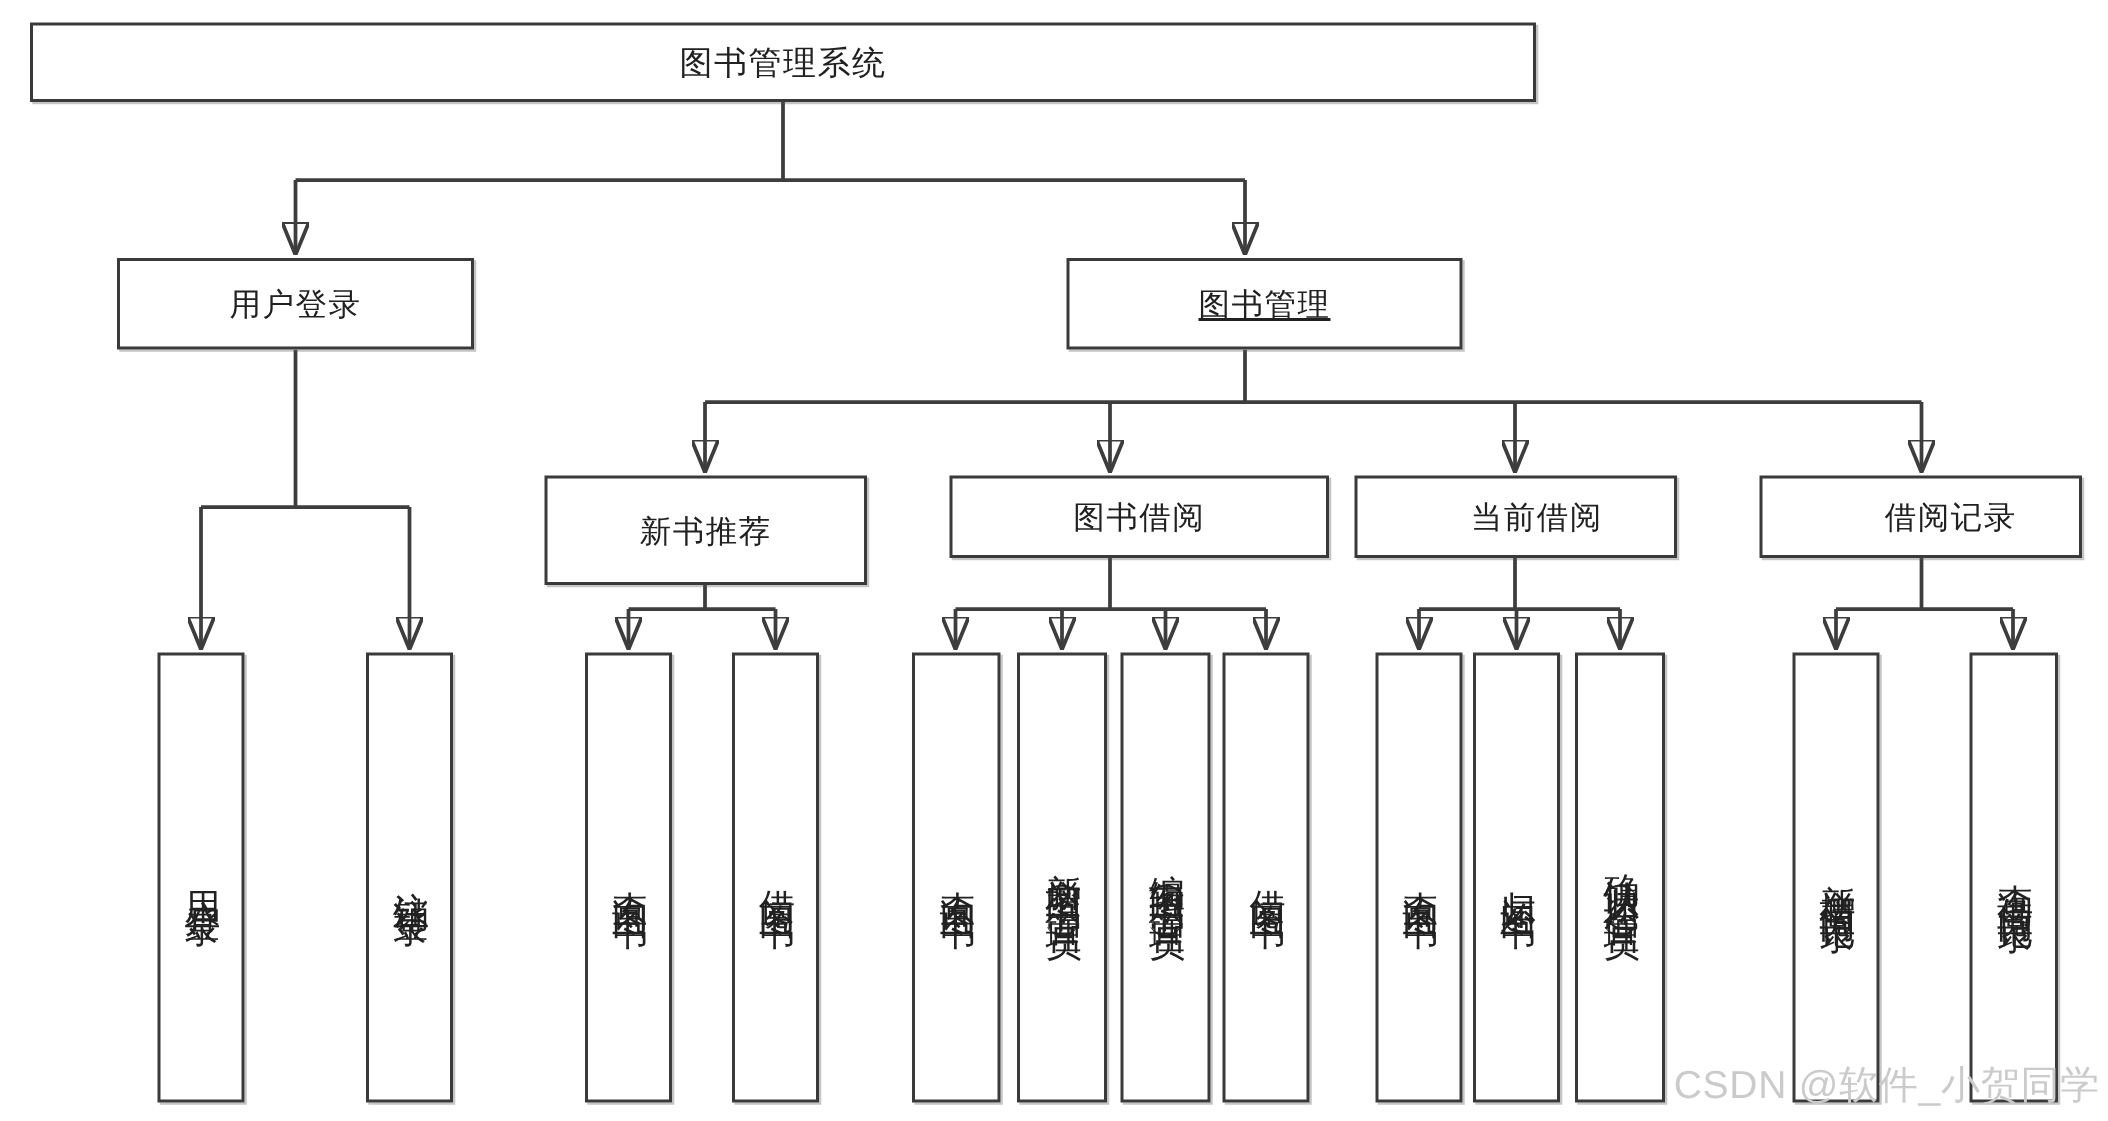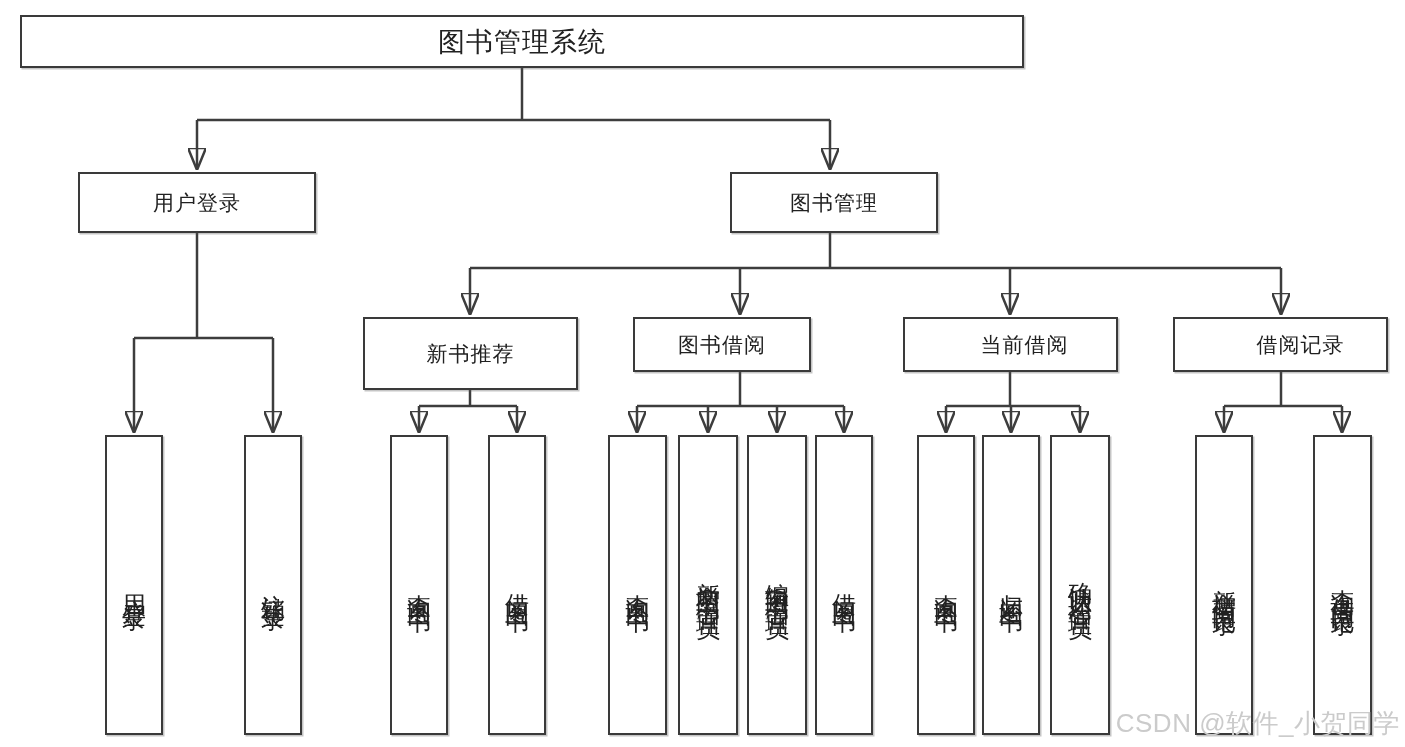--- a/index.html
+++ b/index.html
@@ -15,21 +15,21 @@
   .node{
     position:absolute;
     box-sizing:border-box;
     background:#ffffff;
     border:2px solid #3a3a3a;
     box-shadow:1.5px 1.5px 0 rgba(90,90,90,0.35);
     display:flex;align-items:center;justify-content:center;
     color:#212121;
   }
   .hnode{font-size:21px;letter-spacing:1px;white-space:nowrap;}
-  .root{font-size:27px;font-family:Liberation Mono, monospace;}
+  .root{font-size:22px;font-family:Liberation Mono, monospace;}
   .vnode{
     writing-mode:vertical-rl;
     font-size:24px;
     letter-spacing:5px;
     line-height:1;
     display:flex;align-items:center;justify-content:center;
   }
   .watermark{
     position:absolute;
     right:5px;bottom:6px;
@@ -103,24 +103,24 @@
       <path d="M1281 372 V406"></path>
       <path d="M1224 406 H1342"></path>
       <path d="M1224 406 V431" marker-end="url(#arrow)"></path>
       <path d="M1342 406 V431" marker-end="url(#arrow)"></path>
     </g>
   </svg>
 
   <div class="node hnode root" style="left:20px;top:15px;width:1004px;height:53px;">图书管理系统</div>
 
   <div class="node hnode" style="left:78px;top:172px;width:238px;height:61px;">用户登录</div>
-  <div class="node hnode" style="left:730px;top:172px;width:208px;height:61px;">图书管理</div>
+  <div class="node hnode" style="left:711px;top:172px;width:264px;height:61px;text-decoration:underline;">图书管理</div>
 
   <div class="node hnode" style="left:363px;top:317px;width:215px;height:73px;">新书推荐</div>
-  <div class="node hnode" style="left:633px;top:317px;width:178px;height:55px;">图书借阅</div>
+  <div class="node hnode" style="left:633px;top:317px;width:253px;height:55px;">图书借阅</div>
   <div class="node hnode" style="left:903px;top:317px;width:215px;height:55px;padding-left:28px;">当前借阅</div>
   <div class="node hnode" style="left:1173px;top:317px;width:215px;height:55px;padding-left:40px;">借阅记录</div>
 
   <div class="node vnode" style="left:105px;top:435px;width:58px;height:300px;">用户登录</div>
   <div class="node vnode" style="left:244px;top:435px;width:58px;height:300px;">注销登录</div>
 
   <div class="node vnode" style="left:390px;top:435px;width:58px;height:300px;">查询图书</div>
   <div class="node vnode" style="left:488px;top:435px;width:58px;height:300px;">借阅图书</div>
 
   <div class="node vnode" style="left:608px;top:435px;width:59px;height:300px;">查询图书</div>

